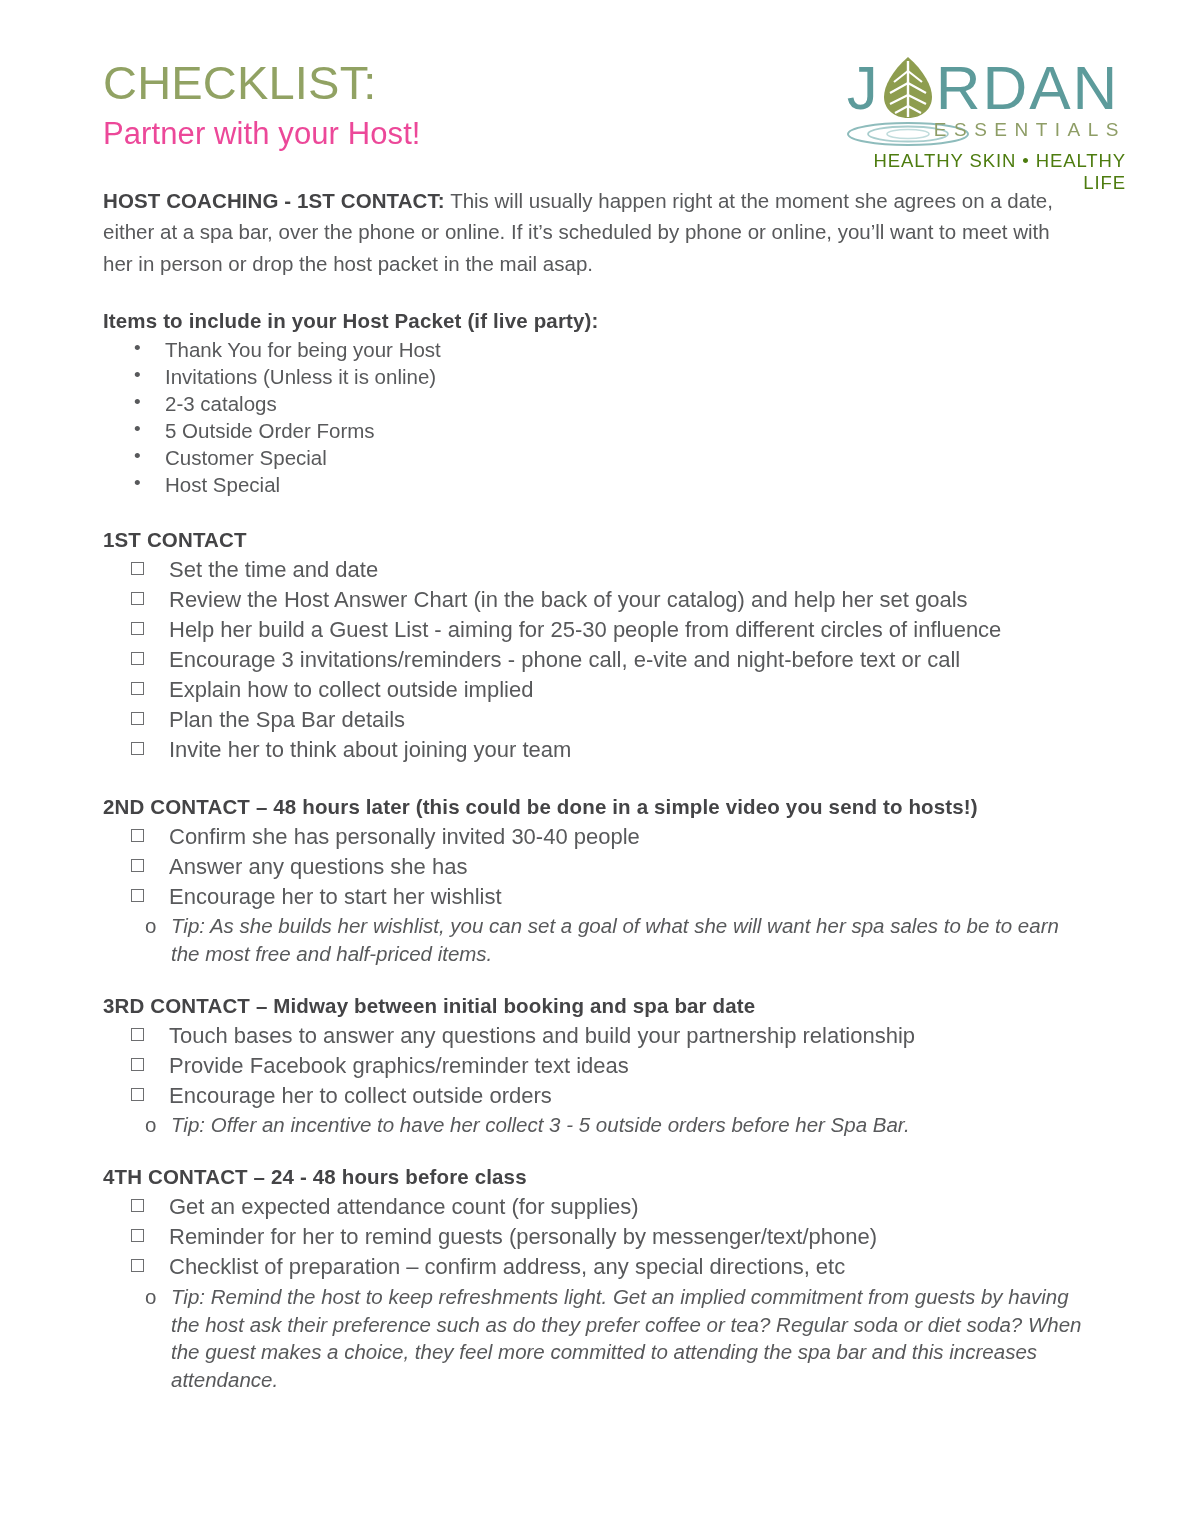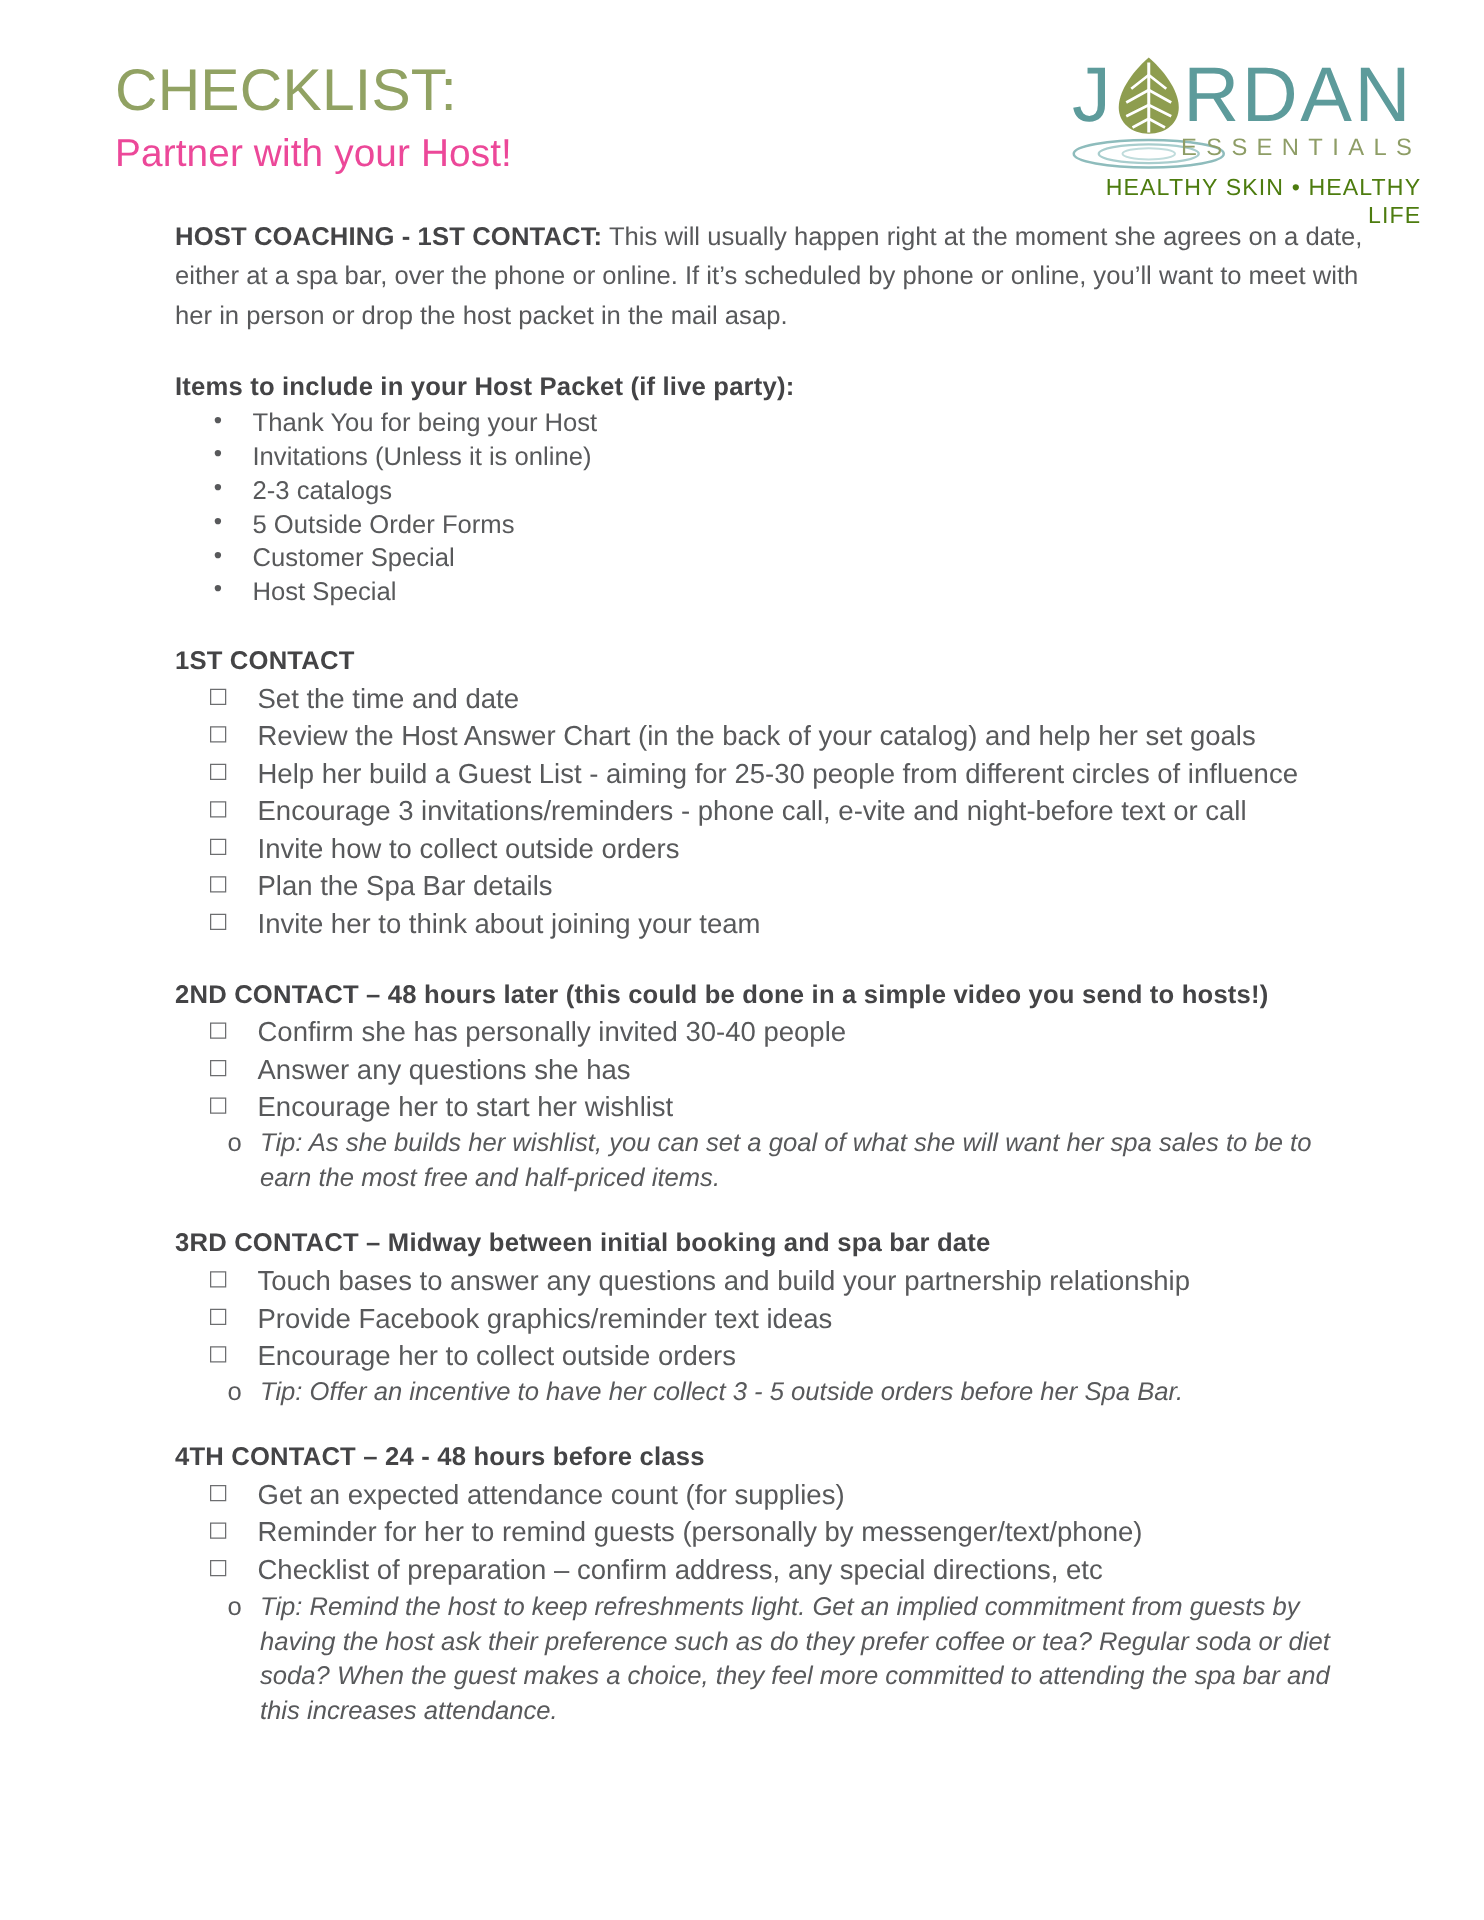--- a/index.html
+++ b/index.html
@@ -14,21 +14,21 @@
     font-family: "Liberation Sans", sans-serif;
     color: #58595b;
     -webkit-font-smoothing: antialiased;
   }
 
   .page {
     position: relative;
     width: 1187px;
     height: 1536px;
     background: #ffffff;
-    padding: 4px;
+    padding: 15px;
     overflow: hidden;
   }
 
   
   .header {
     position: relative;
     display: flex;
     align-items: flex-start;
     justify-content: space-between;
     padding: 38px 44px 0 88px;
@@ -123,21 +123,20 @@
     padding-right: 2px;
     font-size: 18.5px;
     letter-spacing: 0.9px;
     color: #4d7c0f;
     font-weight: 400;
   }
 
   
   .content {
     padding: 0 88px 0 88px;
-    margin-left: 48px;
   }
 
   .intro {
     font-size: 20.5px;
     line-height: 1.53;
     color: #58595b;
     margin-bottom: 30px;
     max-width: 985px;
   }
 
@@ -277,21 +276,21 @@
 
     <div class="gap-lg"></div>
 
     <div class="section">
       <div class="section-heading">1ST CONTACT</div>
       <ul class="check-list">
         <li><span class="cb"></span><span>Set the time and date</span></li>
         <li><span class="cb"></span><span>Review the Host Answer Chart (in the back of your catalog) and help her set goals</span></li>
         <li><span class="cb"></span><span>Help her build a Guest List - aiming for 25-30 people from different circles of influence</span></li>
         <li><span class="cb"></span><span>Encourage 3 invitations/reminders - phone call, e-vite and night-before text or call</span></li>
-        <li><span class="cb"></span><span>Invite how to collect outside orders</span></li>
+        <li><span class="cb"></span><span>Explain how to collect outside implied</span></li>
         <li><span class="cb"></span><span>Plan the Spa Bar details</span></li>
         <li><span class="cb"></span><span>Invite her to think about joining your team</span></li>
       </ul>
     </div>
 
     <div class="gap-lg"></div>
 
     <div class="section">
       <div class="section-heading">2ND CONTACT – 48 hours later (this could be done in a simple video you send to hosts!)</div>
       <ul class="check-list">

